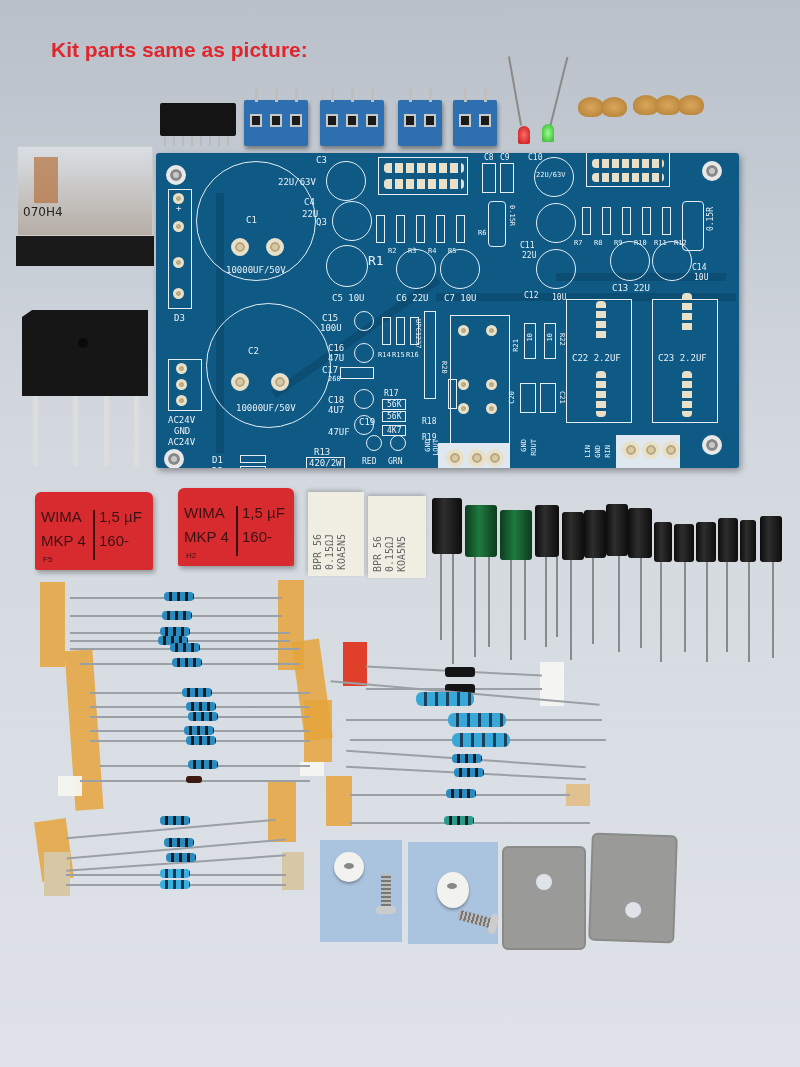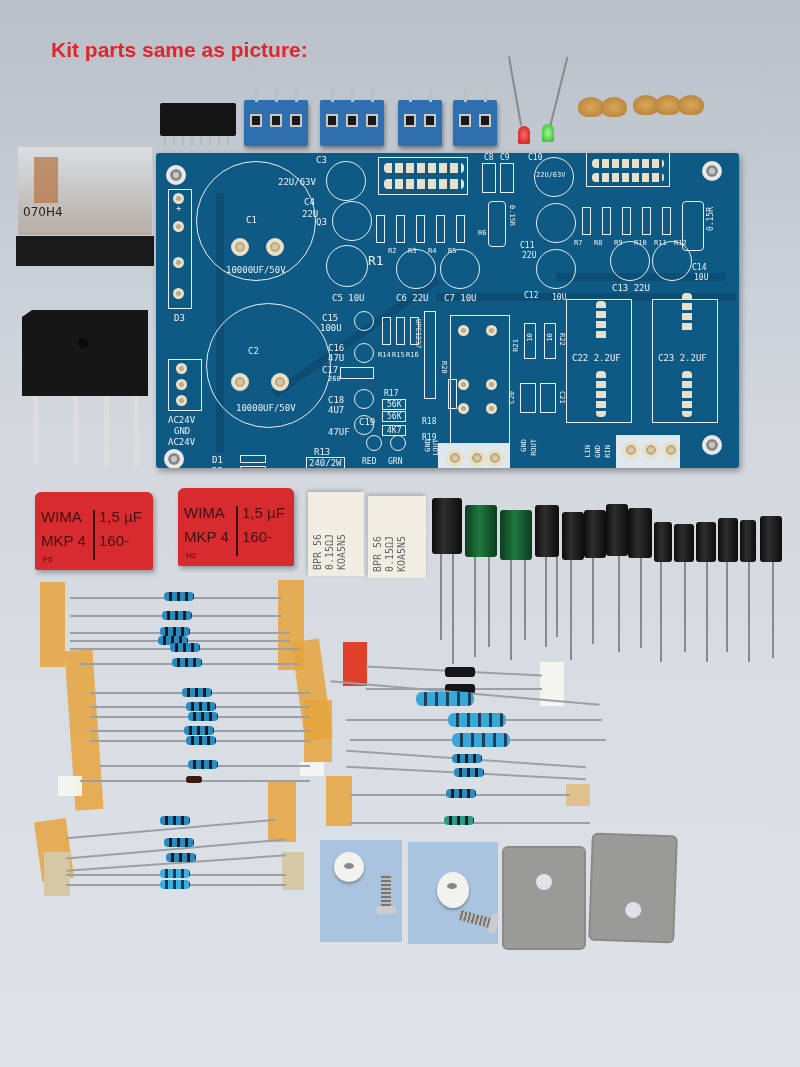--- a/index.html
+++ b/index.html
@@ -158,21 +158,21 @@
   <div class="pad" style="left:20px;top:242px;"></div>
   <div class="silk" style="left:12px;top:262px;">AC24V</div>
   <div class="silk" style="left:18px;top:273px;">GND</div>
   <div class="silk" style="left:12px;top:284px;">AC24V</div>
 
   <div class="silk" style="left:56px;top:302px;">D1</div>
   <div class="silk" style="left:56px;top:313px;">D2</div>
   <div class="box" style="left:84px;top:302px;width:26px;height:8px;"></div>
   <div class="box" style="left:84px;top:313px;width:26px;height:8px;"></div>
   <div class="silk" style="left:158px;top:294px;">R13</div>
-  <div class="silk" style="left:150px;top:304px;border:1px solid #e4eef4;padding:0 2px;">240/2W</div>
+  <div class="silk" style="left:150px;top:304px;border:1px solid #e4eef4;padding:0 2px;">420/2W</div>
 
   <div class="circ" style="left:170px;top:8px;width:40px;height:40px;"></div>
   <div class="silk" style="left:160px;top:2px;">C3</div>
   <div class="silk" style="left:122px;top:24px;">22U/63V</div>
   <div class="silk" style="left:148px;top:44px;">C4</div>
   <div class="silk" style="left:146px;top:56px;">22U</div>
   <div class="circ" style="left:176px;top:48px;width:40px;height:40px;"></div>
   <div class="silk" style="left:160px;top:64px;">Q3</div>
   <div class="circ" style="left:170px;top:92px;width:42px;height:42px;"></div>
   <div class="silk" style="left:176px;top:140px;">C5 10U</div>

